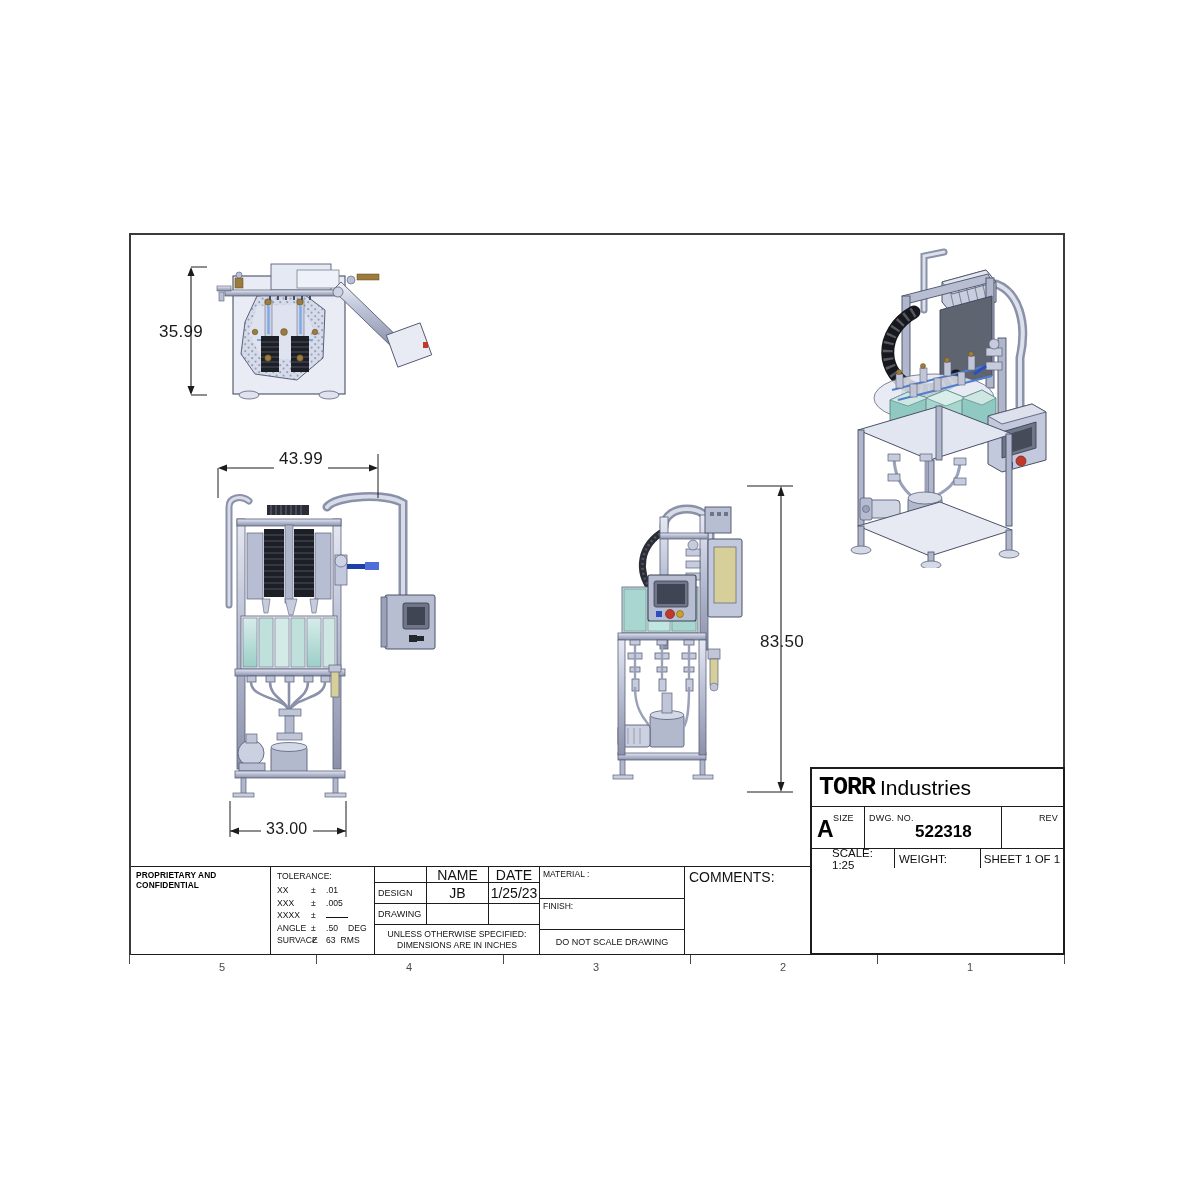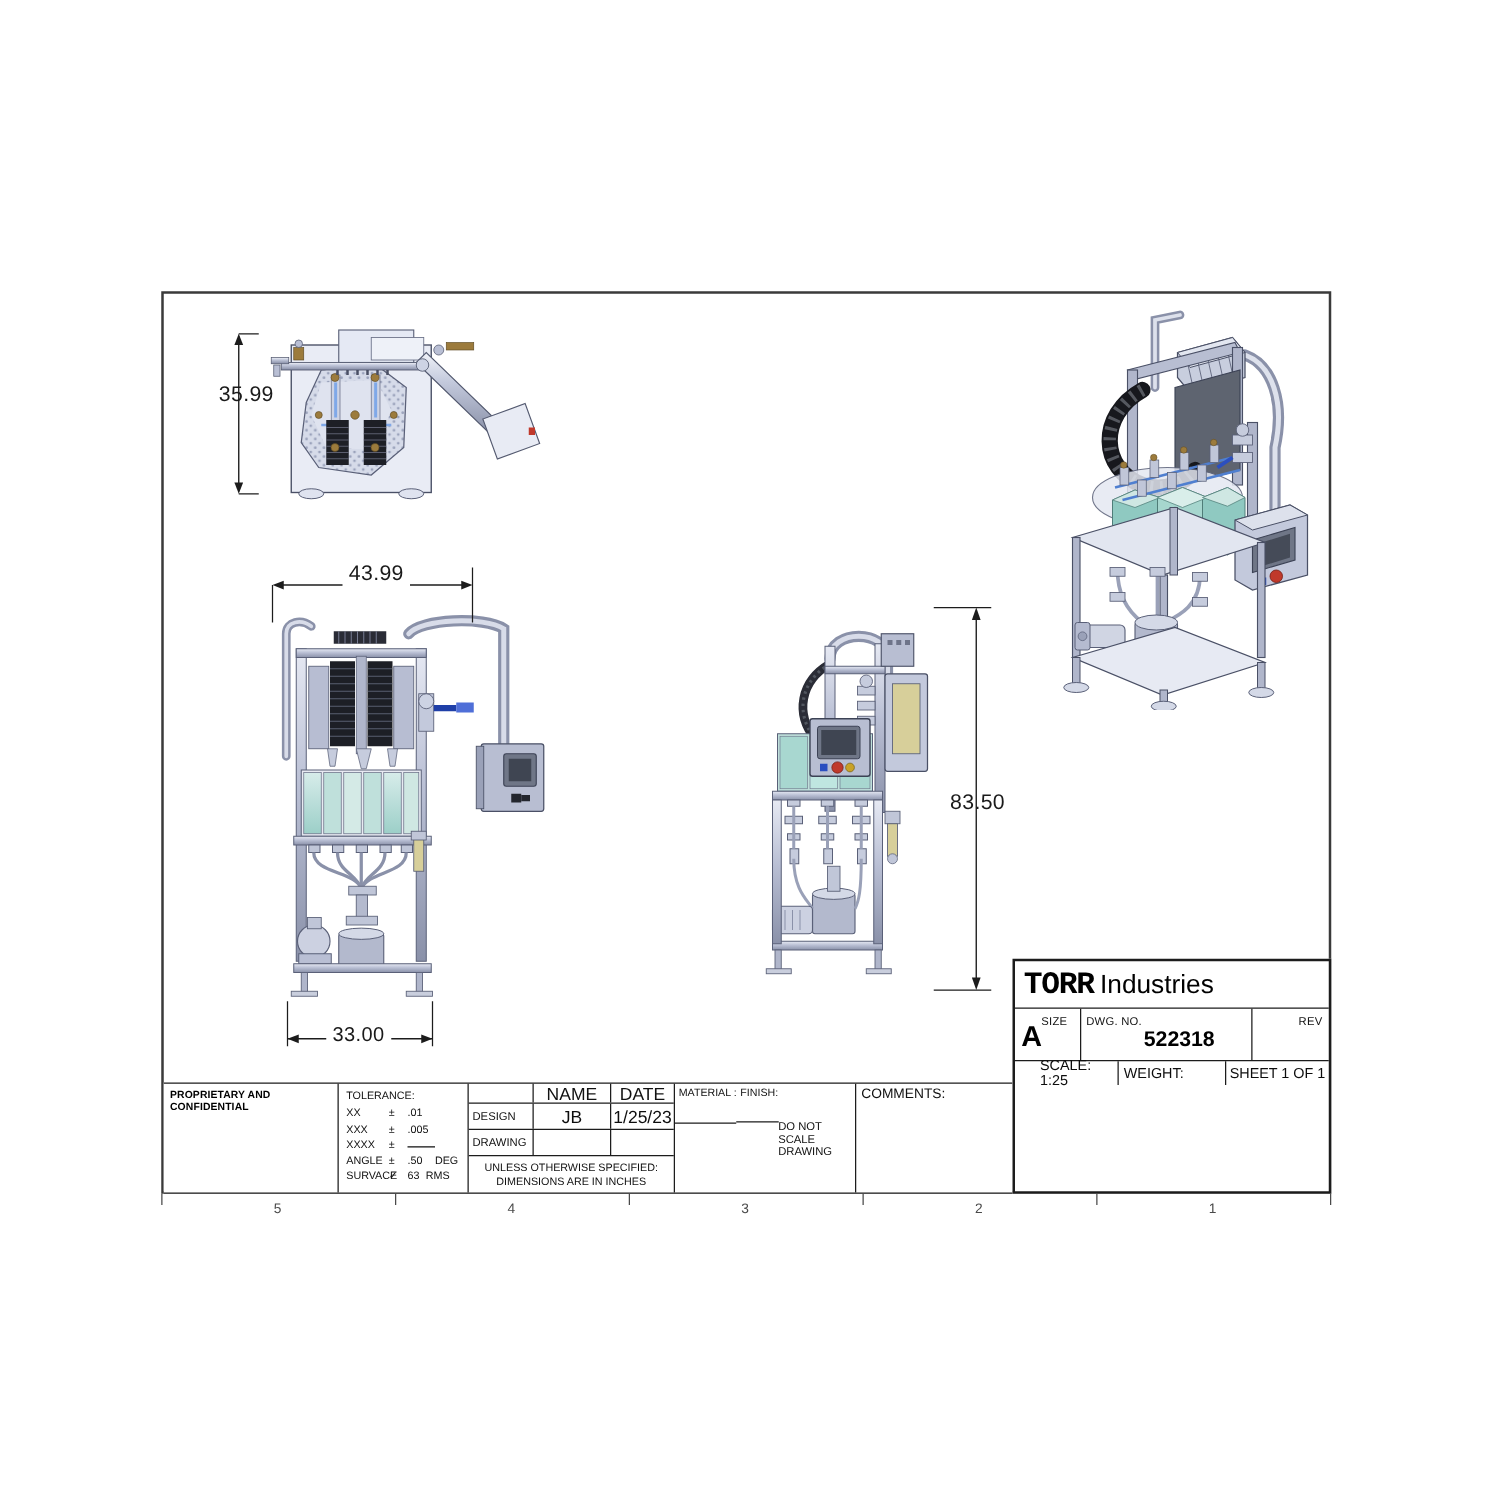--- a/index.html
+++ b/index.html
@@ -239,40 +239,40 @@
     flex: 1;
     display: flex; flex-direction: column;
     align-items: center; justify-content: center;
     font-size: 8.6px; color: #111; line-height: 11px;
     text-align: center;
   }
   #matfin {
     width: 145px;
     border-right: 1.5px solid #1c1c1c;
     box-sizing: border-box;
-    display: flex; flex-direction: row;
+    display: flex; flex-direction: column;
   }
   .mf-cell {
     border-bottom: 1.2px solid #1c1c1c;
     box-sizing: border-box;
     padding: 2px 0 0 3px;
     font-size: 8.5px; color: #111;
   }
   #mf-mat { height: 32px; }
   #mf-fin { height: 31px; }
   #mf-dns {
     flex: 1;
     display: flex; align-items: center; justify-content: center;
     font-size: 9px; color: #111;
   }
   #comments {
     flex: 1;
     padding: 2px 12px 0 4px;
     box-sizing: border-box;
-    font-size: 11px; color: #111;
+    font-size: 14px; color: #111;
   }
 </style>
 </head>
 <body>
 
 <div id="sheet">
 
   <div id="frame"></div>
 
   <div class="view" style="left:205px; top:262px; width:240px; height:140px;">
@@ -375,21 +375,21 @@
     </svg>
   </div>
 
   <svg class="view" style="left:178px; top:265px;" width="30" height="132">
     <line x1="13" y1="4" x2="13" y2="128" stroke="#1c1c1c" stroke-width="1.1"></line>
     <polygon points="13,2 9.5,11 16.5,11" fill="#1c1c1c"></polygon>
     <polygon points="13,130 9.5,121 16.5,121" fill="#1c1c1c"></polygon>
     <line x1="13" y1="2" x2="29" y2="2" stroke="#1c1c1c" stroke-width="1"></line>
     <line x1="13" y1="130" x2="29" y2="130" stroke="#1c1c1c" stroke-width="1"></line>
   </svg>
-  <div class="dim-text" style="left:159px; top:306px;margin-left:16px;">35.99</div>
+  <div class="dim-text" style="left:159px; top:322px;">35.99</div>
 
   <div class="view" style="left:207px; top:485px; width:235px; height:315px;">
     <svg width="235" height="315" viewBox="0 0 235 315">
 
       <path d="M120 22 C 130 10, 180 8, 196 18 L196 110" stroke="#8a91a9" stroke-width="9" fill="none" stroke-linecap="round"></path>
       <path d="M120 22 C 130 10, 180 8, 196 18 L196 110" stroke="#d8dce9" stroke-width="4" fill="none" stroke-linecap="round"></path>
 
       <path d="M22 120 L22 22 C22 12, 34 10, 42 16" stroke="#8a91a9" stroke-width="7" fill="none" stroke-linecap="round"></path>
       <path d="M22 120 L22 22 C22 12, 34 10, 42 16" stroke="#d8dce9" stroke-width="3" fill="none" stroke-linecap="round"></path>
 

